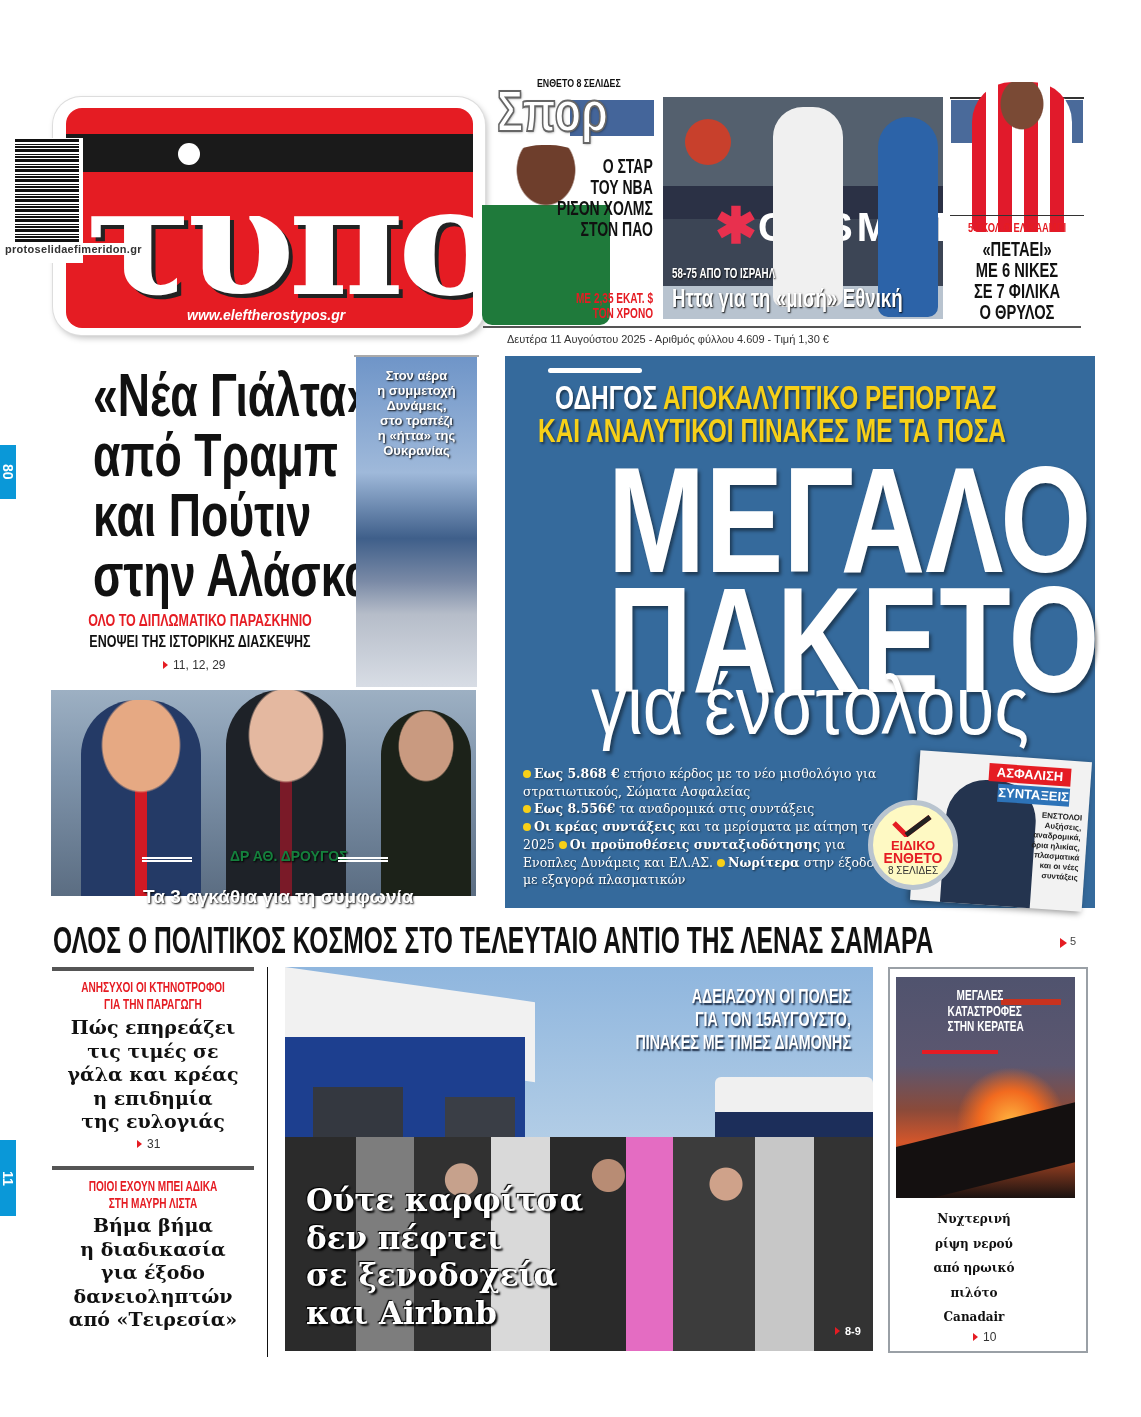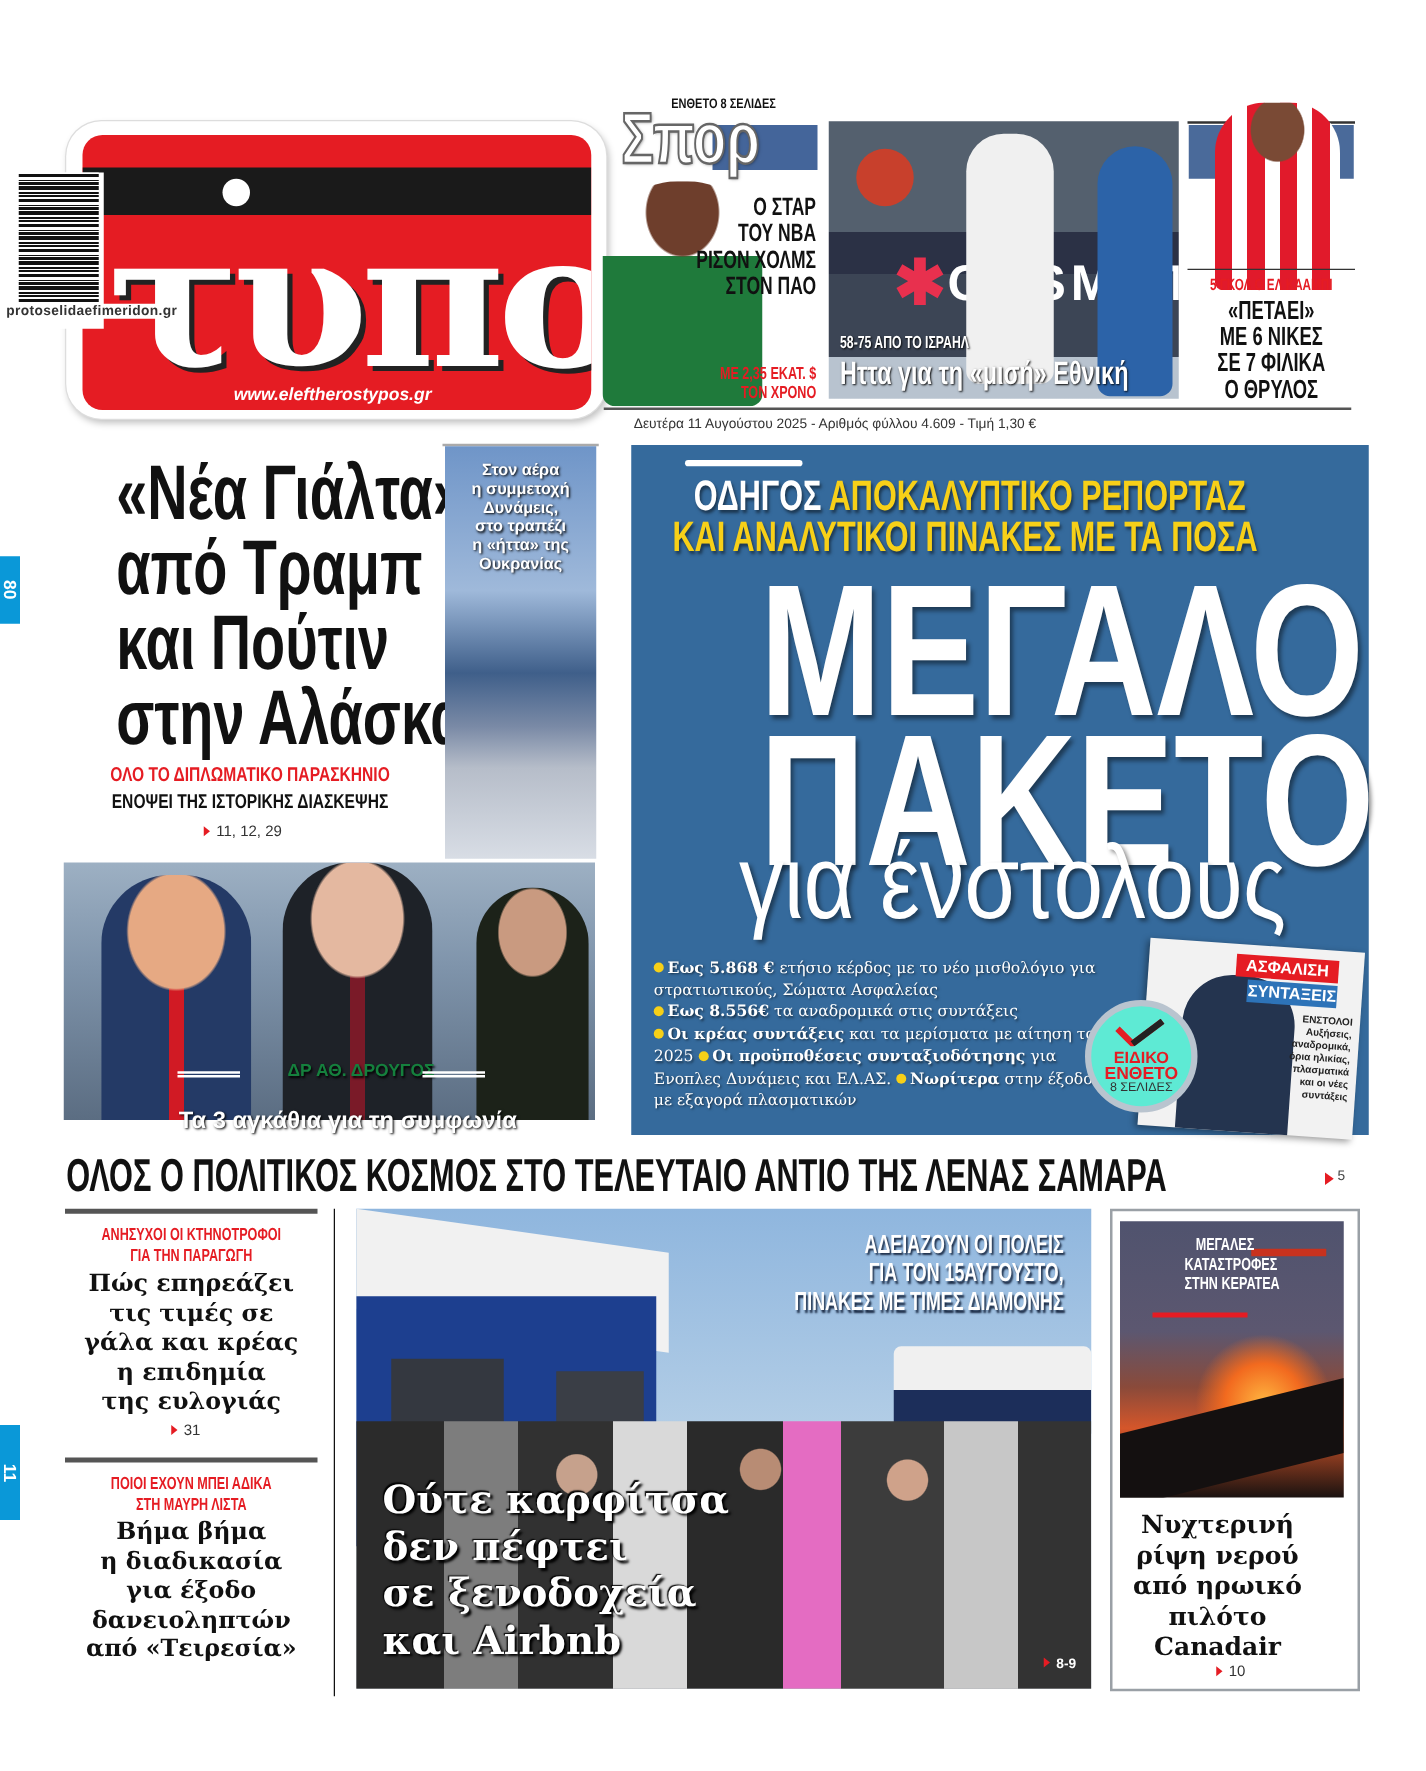--- a/index.html
+++ b/index.html
@@ -87,21 +87,21 @@
   .blue-title2 { top: 575px; }
   .blue-title3 { left: 556px; top: 660px; width: 470px; text-align: center; color: #fff; font-size: 84px; line-height: 90px; white-space: nowrap; transform: scaleX(0.85); transform-origin: center top; text-shadow: 3px 3px 4px rgba(0,0,0,0.45); }
   .blue-bullets { left: 523px; top: 765px; width: 360px; color: #fff; font-family: "DejaVu Serif", serif; font-size: 12.5px; line-height: 17.7px; text-shadow: 1px 1px 2px rgba(0,0,0,0.6); }
   .blue-bullets b { font-weight: 700; }
   .yb { display: inline-block; width: 8px; height: 8px; border-radius: 50%; background: #f7d018; margin-right: 3px; vertical-align: 0px; }
   .insert-mag { left: 915px; top: 756px; width: 172px; height: 150px; background: #f2f2f2; transform: rotate(4deg); box-shadow: -2px 2px 6px rgba(0,0,0,0.4); overflow: hidden; }
   .insert-mag-person { left: 30px; top: 25px; width: 90px; height: 140px; background: #24344f; border-radius: 40px 40px 0 0; }
   .insert-mag-red { left: 70px; top: 8px; width: 82px; height: 18px; background: #e51c23; color: #fff; font-size: 13px; font-weight: 700; text-align: center; line-height: 18px; }
   .insert-mag-blue { left: 80px; top: 28px; width: 72px; height: 18px; background: #2d73b8; color: #fff; font-size: 13px; font-weight: 700; text-align: center; line-height: 18px; }
   .insert-mag-txt { left: 116px; top: 52px; width: 50px; font-size: 8px; line-height: 10px; text-align: right; color: #222; font-weight: 700; }
-  .insert-badge { left: 868px; top: 800px; width: 90px; height: 90px; border-radius: 50%; background: #5eead4; border: 5px solid #b9c4cf; text-align: center; }
+  .insert-badge { left: 868px; top: 800px; width: 90px; height: 90px; border-radius: 50%; background: #fef9c3; border: 5px solid #b9c4cf; text-align: center; }
   .insert-check { left: 19px; top: 10px; width: 40px; height: 22px; }
   .insert-badge-l1 { left: 0; top: 34px; width: 80px; color: #e51c23; font-size: 13px; font-weight: 700; line-height: 13px; }
   .insert-badge-l2 { left: 0; top: 47px; width: 80px; color: #e51c23; font-size: 14px; font-weight: 700; line-height: 13px; }
   .insert-badge-l3 { left: 0; top: 60px; width: 80px; color: #333; font-size: 10px; line-height: 12px; }
 
   
   .banner-headline { left: 53px; top: 920px; font-size: 37px; font-weight: 700; white-space: nowrap; transform: scaleX(0.665); transform-origin: left top; }
   .banner-arrow { left: 1060px; top: 938px; width: 0; height: 0; border-left: 7px solid #e51c23; border-top: 5px solid transparent; border-bottom: 5px solid transparent; }
   .banner-page { left: 1070px; top: 935px; font-size: 11px; color: #444; }
 
@@ -133,21 +133,21 @@
 
   
   .fire-box { left: 888px; top: 967px; width: 200px; height: 386px; border: 2px solid #9aa0a6; background: #fff; }
   .fire-photo { left: 896px; top: 977px; width: 179px; height: 221px; overflow: hidden;
     background: linear-gradient(180deg, #50536e 0%, #5c5770 40%, #8a4a3a 60%, #d5562a 75%, #1a1210 100%); }
   .fire-glow { left: 60px; top: 90px; width: 110px; height: 110px; border-radius: 50%; background: radial-gradient(circle, #ffb540 0%, #f26a1f 40%, rgba(200,60,20,0) 70%); }
   .fire-plane { left: 105px; top: 22px; width: 60px; height: 6px; background: #c8321e; }
   .fire-ridge { left: 0; top: 170px; width: 179px; height: 60px; background: #141010; transform: skewY(-14deg); transform-origin: left top; }
   .fire-kicker { left: 935px; top: 988px; width: 90px; text-align: center; color: #fff; font-size: 14px; line-height: 15.5px; font-weight: 700; white-space: pre; transform: scaleX(0.72); transform-origin: center top; }
   .fire-redbar { left: 922px; top: 1050px; width: 76px; height: 4px; background: #e51c23; }
-  .fire-headline { left: 890px; top: 1207px; width: 168px; text-align: center; font-family: "DejaVu Serif", serif; font-weight: 700; font-size: 20px; line-height: 24.5px; white-space: pre; }
+  .fire-headline { left: 890px; top: 1207px; width: 168px; text-align: center; font-family: "DejaVu Serif", serif; font-weight: 700; font-size: 12px; line-height: 24.5px; white-space: pre; }
 </style>
 </head>
 <body>
 
 <div class="side-tab" style="top:445px;height:54px;">
     <span>80</span>
   </div>
 <div class="side-tab" style="top:1140px;height:76px;">
     <span>11</span>
   </div>

